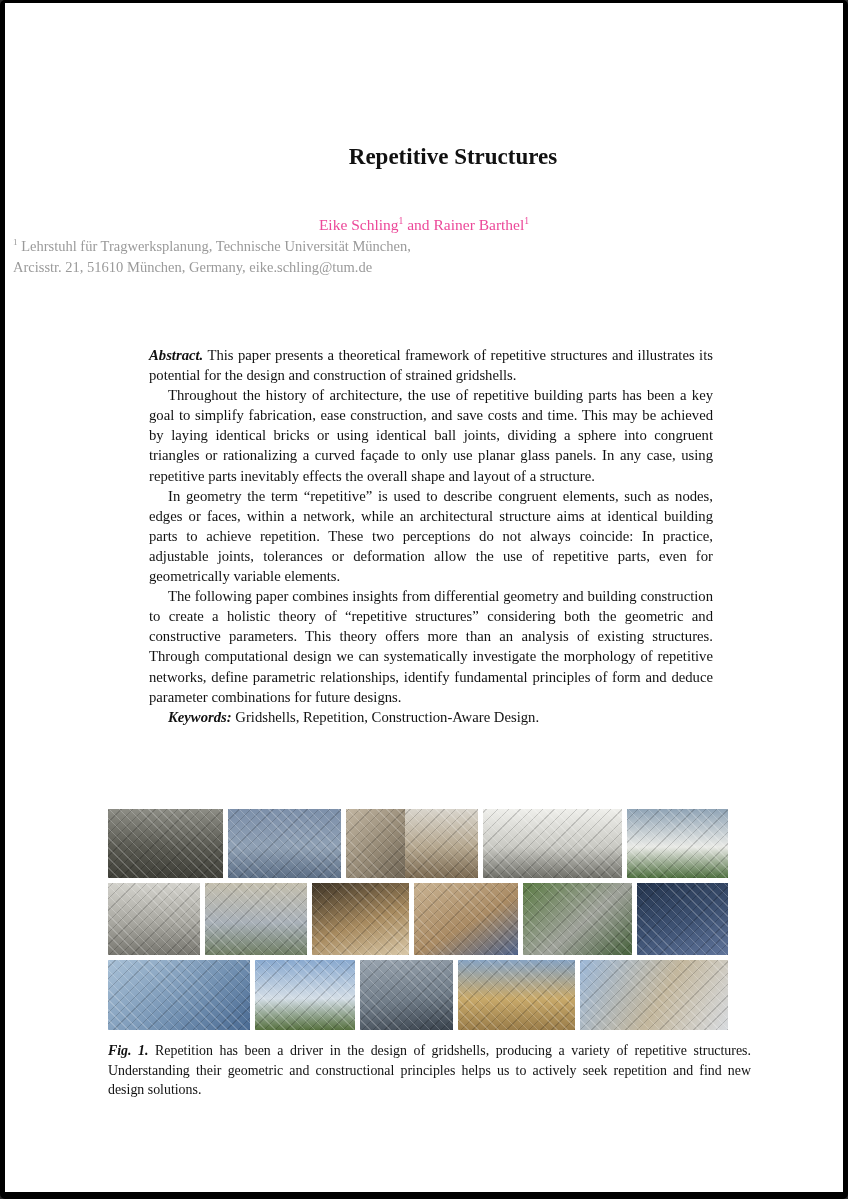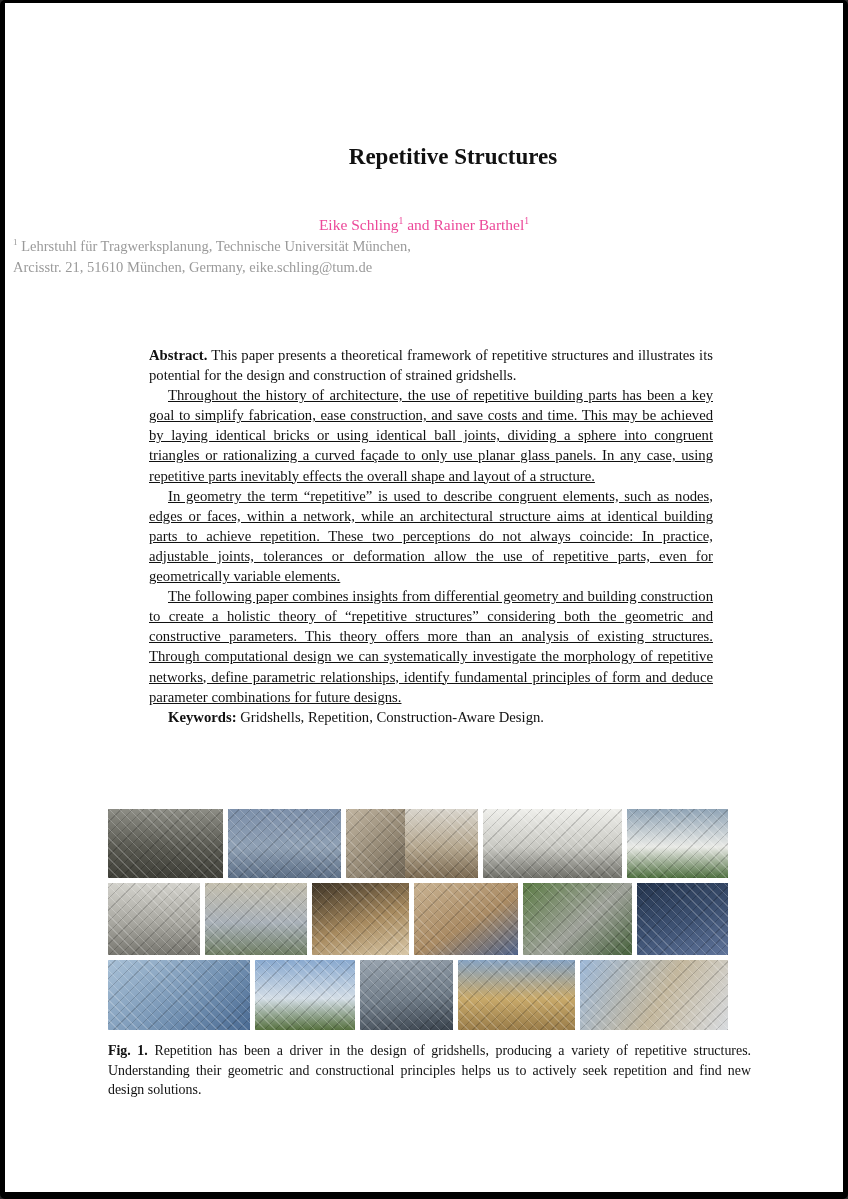--- a/index.html
+++ b/index.html
@@ -26,23 +26,23 @@
   .affiliation {
     position:absolute; top:233px; left:0; width:100%;
     font-size:14.5px; line-height:21px; color:#9a9a9a;padding-left:8px;
   }
   sup { font-size:0.62em; vertical-align:super; line-height:0; }
   .abstract {
     position:absolute; top:342px; left:144px; width:564px;
     font-size:14.7px; line-height:20.1px; text-align:justify; color:#111;
   }
   .abstract p { margin:0; }
-  .abstract p.indent { text-indent:19px;text-decoration:underline; }
+  .abstract p.indent { text-indent:19px; }
   .abstract p.keywords { text-indent:19px; }
-  b.inline-label { font-weight:bold; }
+  b.inline-label { font-weight:bold;font-style:italic; }
   .figure-montage {
     position:absolute; top:806px; left:103px; width:620px;
   }
   .photo-row { display:flex; margin-bottom:5px; }
   .photo {
     position:relative; height:100%; min-width:0;
     height:inherit;
   }
   .photo-row .photo { height:100%; }
   .photo::after {

